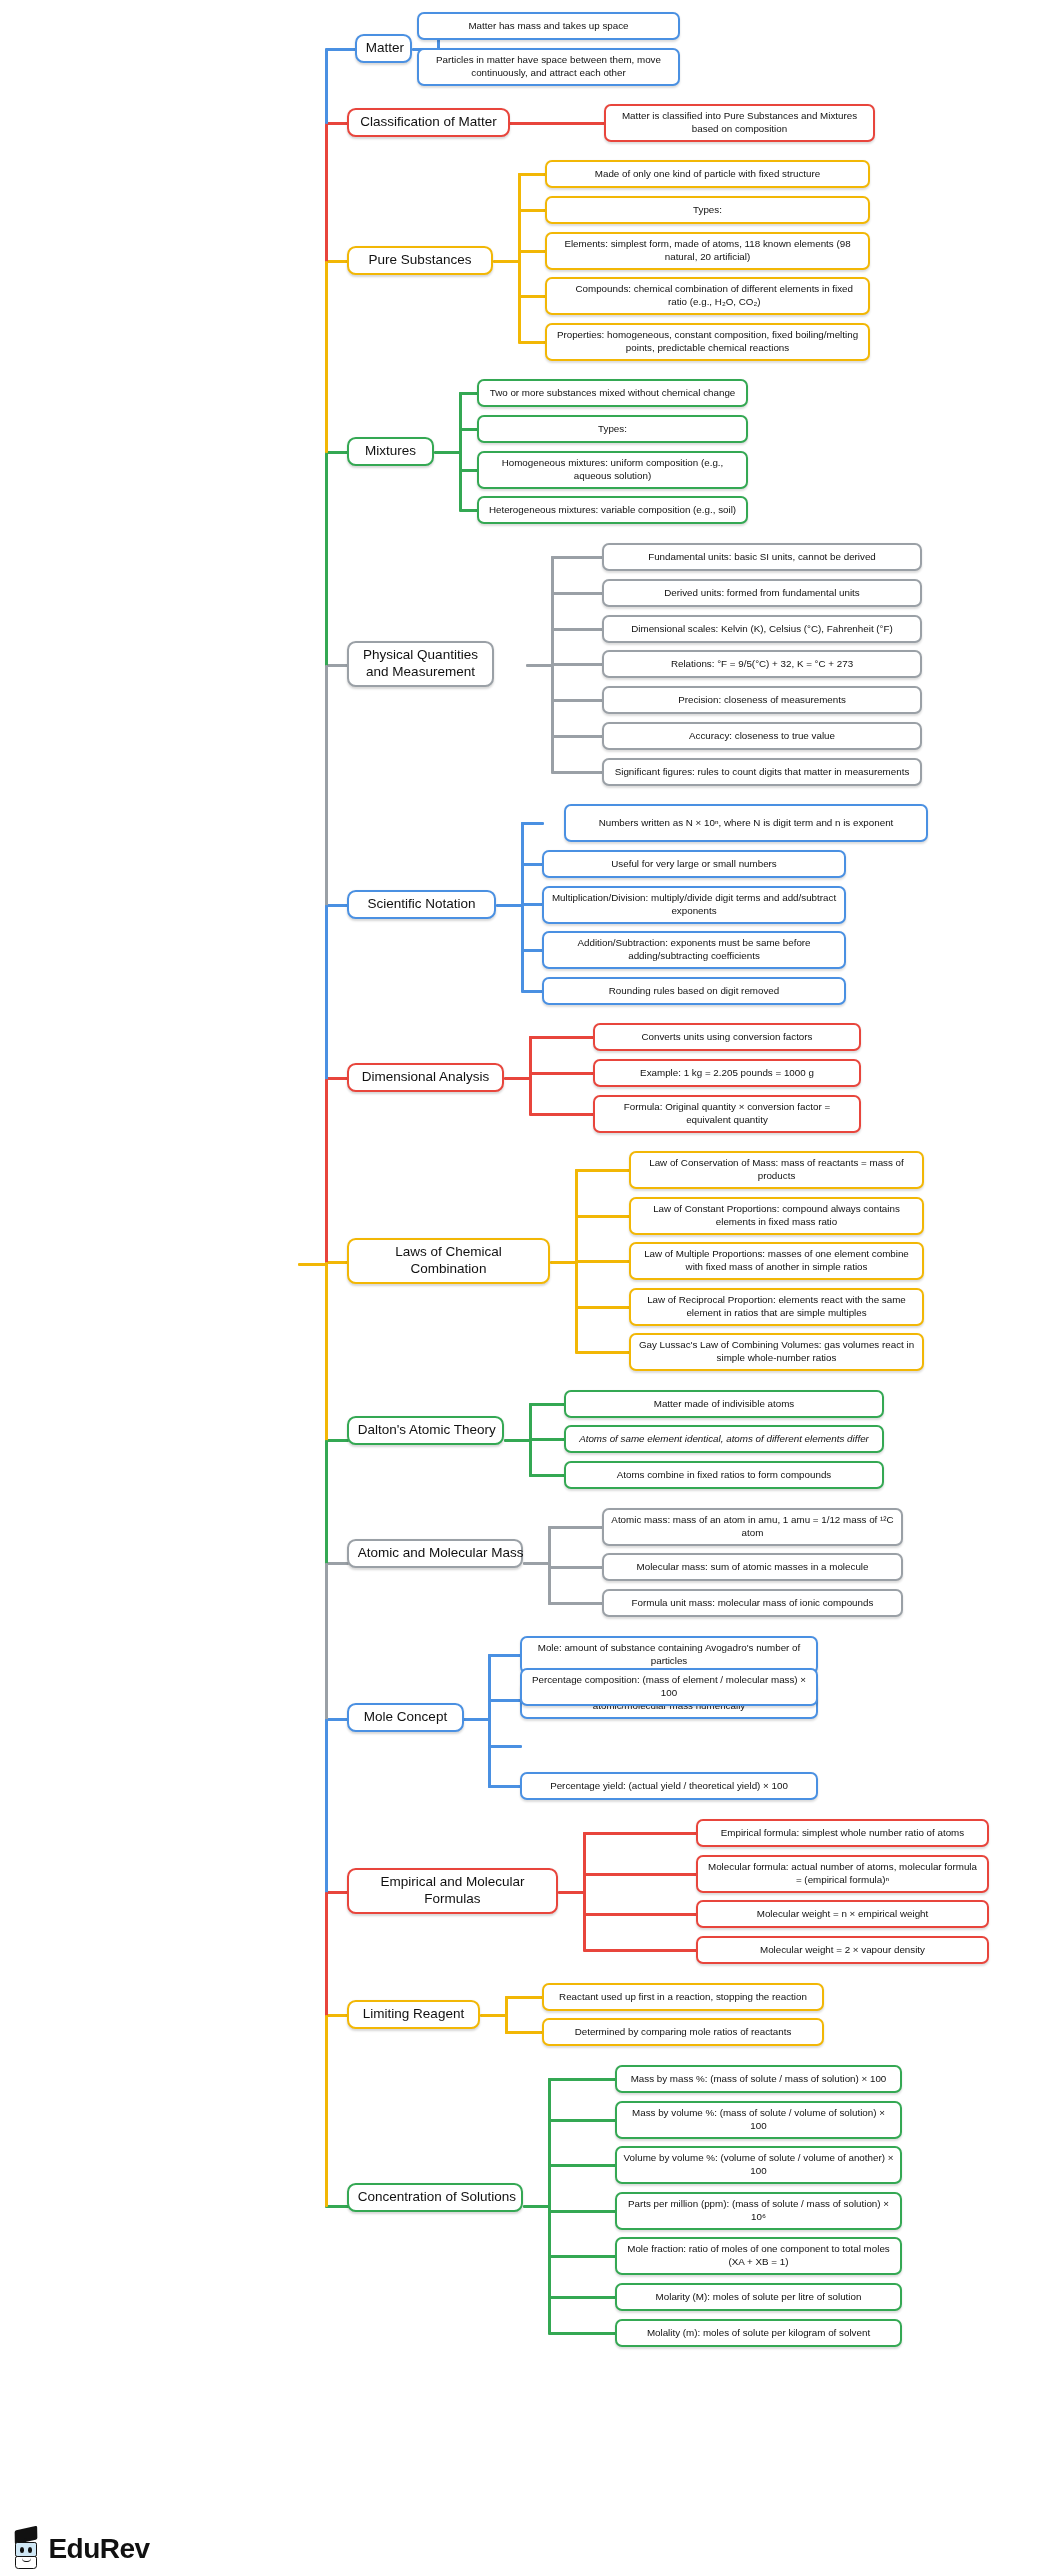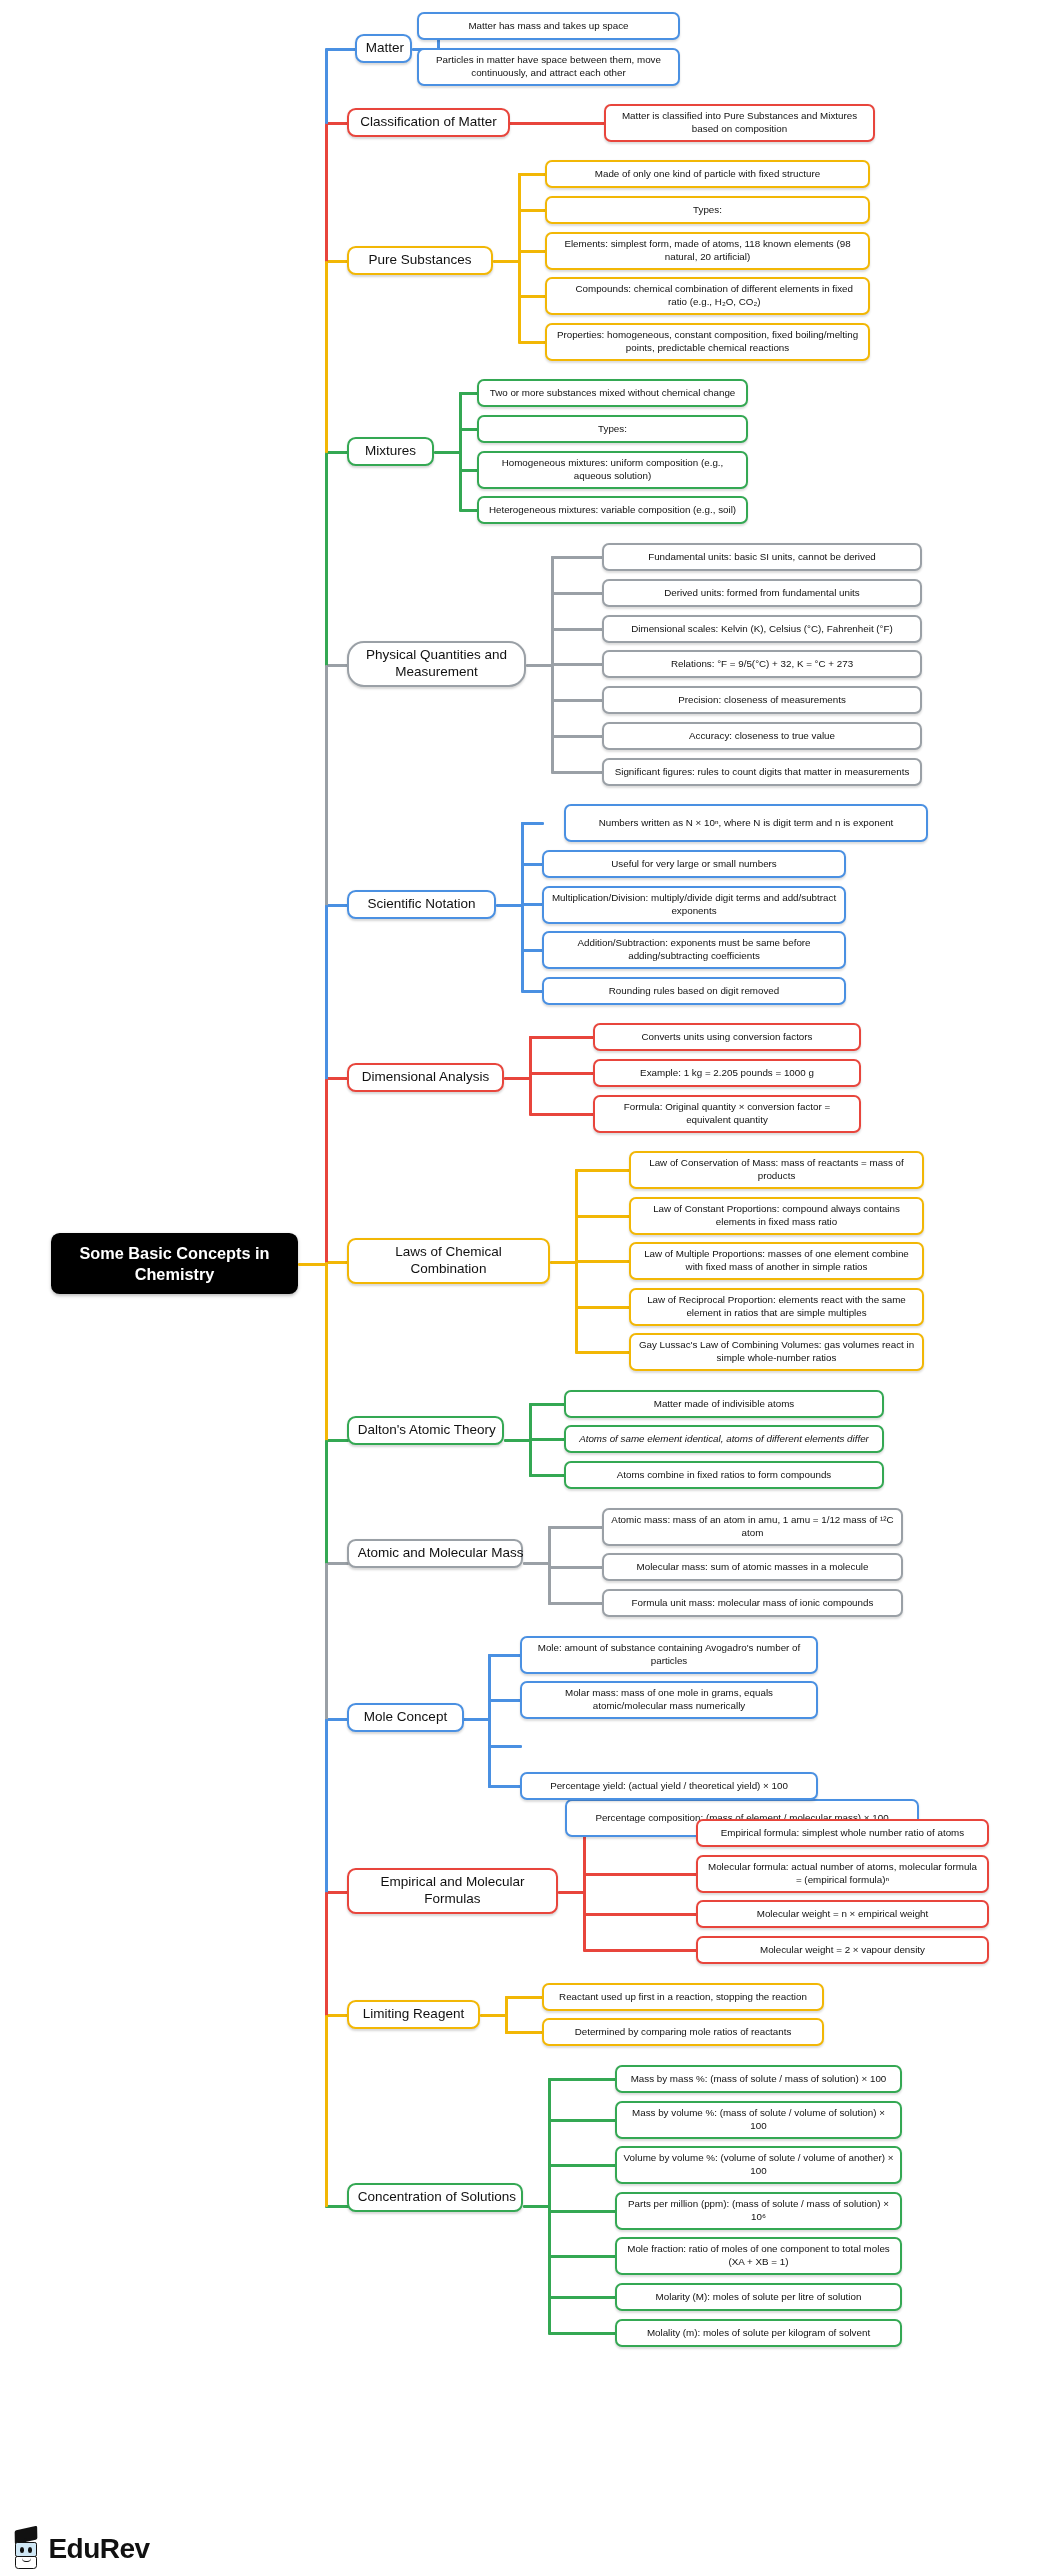--- a/index.html
+++ b/index.html
@@ -124,23 +124,20 @@
   #logo .wordmark {
     font-size: 28px; font-weight: bold; color: #111;
     letter-spacing: -0.5px; line-height: 1;
   }
 </style>
 </head>
 <body>
 
 <div id="canvas">
 
-  <div class="root-node" style="top: 1233px;">
-    <span>Some Basic Concepts in Chemistry</span>
-  </div>
 
   <div id="connectors">
       <div class="conn-h" style="left: 412px; top: 48px; width: 27px; background: rgb(74, 144, 226);"></div>
       <div class="conn-v" style="left: 437px; top: 25px; height: 43px; background: rgb(74, 144, 226);"></div>
       <div class="conn-h" style="left: 437px; top: 25px; width: 0px; background: rgb(74, 144, 226);"></div>
       <div class="conn-h" style="left: 437px; top: 66px; width: 0px; background: rgb(74, 144, 226);"></div>
       <div class="conn-h" style="left: 325px; top: 48px; width: 32px; background: rgb(74, 144, 226);"></div>
       <div class="conn-h" style="left: 509px; top: 122px; width: 27px; background: rgb(232, 69, 60);"></div>
       <div class="conn-v" style="left: 534px; top: 122px; height: 2.7px; background: rgb(232, 69, 60);"></div>
       <div class="conn-h" style="left: 534px; top: 122px; width: 72px; background: rgb(232, 69, 60);"></div>
@@ -282,21 +279,21 @@
       </div>
       <div class="leaf-node" style="left: 477px; top: 415px; width: 271px; height: 28px; border-color: rgb(52, 168, 83);">
         <span>Types:</span>
       </div>
       <div class="leaf-node" style="left: 477px; top: 451px; width: 271px; height: 38px; border-color: rgb(52, 168, 83);">
         <span>Homogeneous mixtures: uniform composition (e.g., aqueous solution)</span>
       </div>
       <div class="leaf-node" style="left: 477px; top: 496px; width: 271px; height: 28px; border-color: rgb(52, 168, 83);">
         <span>Heterogeneous mixtures: variable composition (e.g., soil)</span>
       </div>
-      <div class="branch-node wrap" style="left: 347px; top: 641px; width: 179px; border-color: rgb(154, 160, 166); border-radius: 17px;"><span>Physical Quantities and Measurement</span></div>
+      <div class="branch-node wrap" style="left: 347px; top: 641px; width: 147px; border-color: rgb(154, 160, 166);"><span>Physical Quantities and Measurement</span></div>
       <div class="leaf-node" style="left: 602px; top: 543px; width: 320px; height: 28px; border-color: rgb(154, 160, 166);">
         <span>Fundamental units: basic SI units, cannot be derived</span>
       </div>
       <div class="leaf-node" style="left: 602px; top: 579px; width: 320px; height: 28px; border-color: rgb(154, 160, 166);">
         <span>Derived units: formed from fundamental units</span>
       </div>
       <div class="leaf-node" style="left: 602px; top: 615px; width: 320px; height: 28px; border-color: rgb(154, 160, 166);">
         <span>Dimensional scales: Kelvin (K), Celsius (°C), Fahrenheit (°F)</span>
       </div>
       <div class="leaf-node" style="left: 602px; top: 650px; width: 320px; height: 28px; border-color: rgb(154, 160, 166);">
@@ -373,21 +370,21 @@
       <div class="leaf-node" style="left: 602px; top: 1589px; width: 301px; height: 28px; border-color: rgb(154, 160, 166);">
         <span>Formula unit mass: molecular mass of ionic compounds</span>
       </div>
       <div class="branch-node" style="left: 347px; top: 1703px; width: 117px; border-color: rgb(74, 144, 226);"><span>Mole Concept</span></div>
       <div class="leaf-node" style="left: 520px; top: 1636px; width: 298px; height: 38px; border-color: rgb(74, 144, 226);">
         <span>Mole: amount of substance containing Avogadro's number of particles</span>
       </div>
       <div class="leaf-node" style="left: 520px; top: 1681px; width: 298px; height: 38px; border-color: rgb(74, 144, 226);">
         <span>Molar mass: mass of one mole in grams, equals atomic/molecular mass numerically</span>
       </div>
-      <div class="leaf-node" style="left: 520px; top: 1799px; width: 354px; height: 38px; border-color: rgb(74, 144, 226); margin-left: 45px;">
+      <div class="leaf-node" style="left: 520px; top: 1668px; width: 298px; height: 38px; border-color: rgb(74, 144, 226);">
         <span>Percentage composition: (mass of element / molecular mass) × 100</span>
       </div>
       <div class="leaf-node" style="left: 520px; top: 1772px; width: 298px; height: 28px; border-color: rgb(74, 144, 226);">
         <span>Percentage yield: (actual yield / theoretical yield) × 100</span>
       </div>
       <div class="branch-node wrap" style="left: 347px; top: 1868px; width: 211px; border-color: rgb(232, 69, 60);"><span>Empirical and Molecular Formulas</span></div>
       <div class="leaf-node" style="left: 696px; top: 1819px; width: 293px; height: 28px; border-color: rgb(232, 69, 60);">
         <span>Empirical formula: simplest whole number ratio of atoms</span>
       </div>
       <div class="leaf-node" style="left: 696px; top: 1855px; width: 293px; height: 38px; border-color: rgb(232, 69, 60);">

